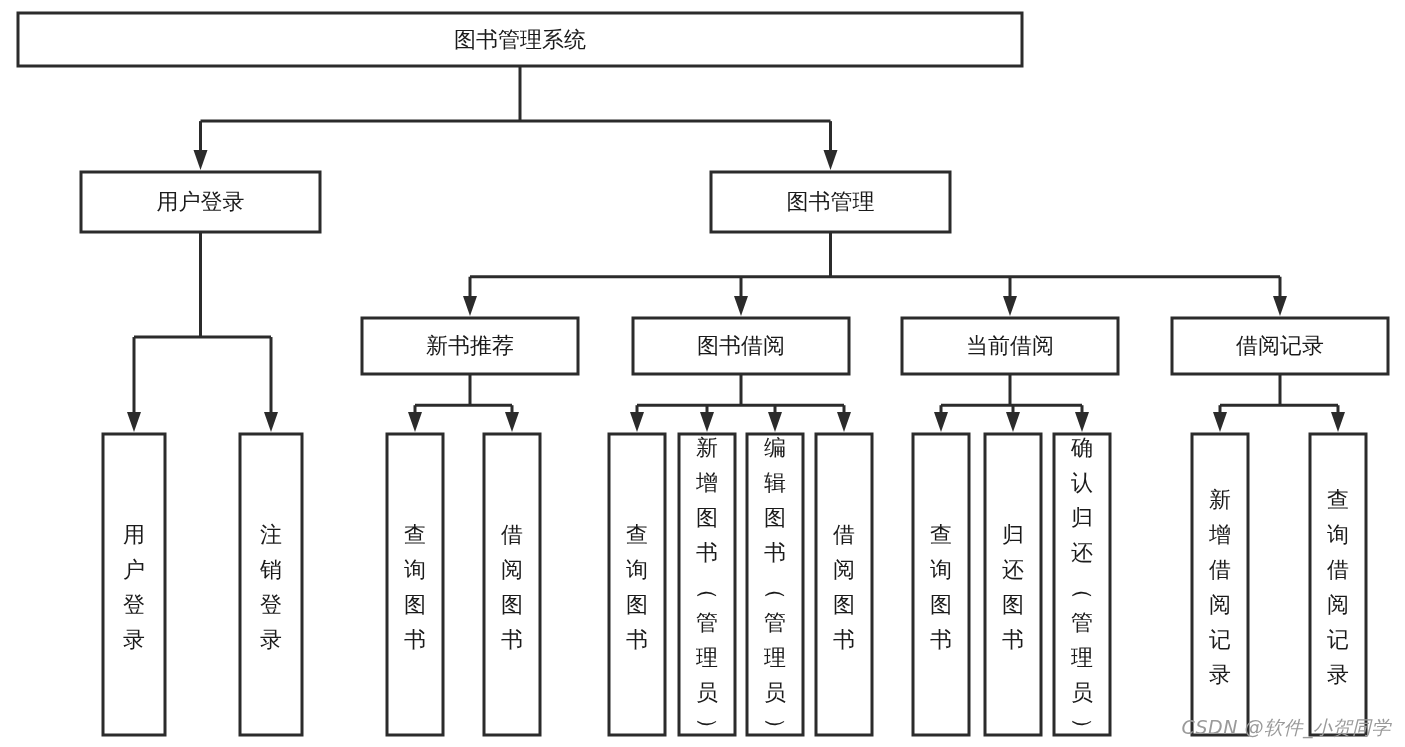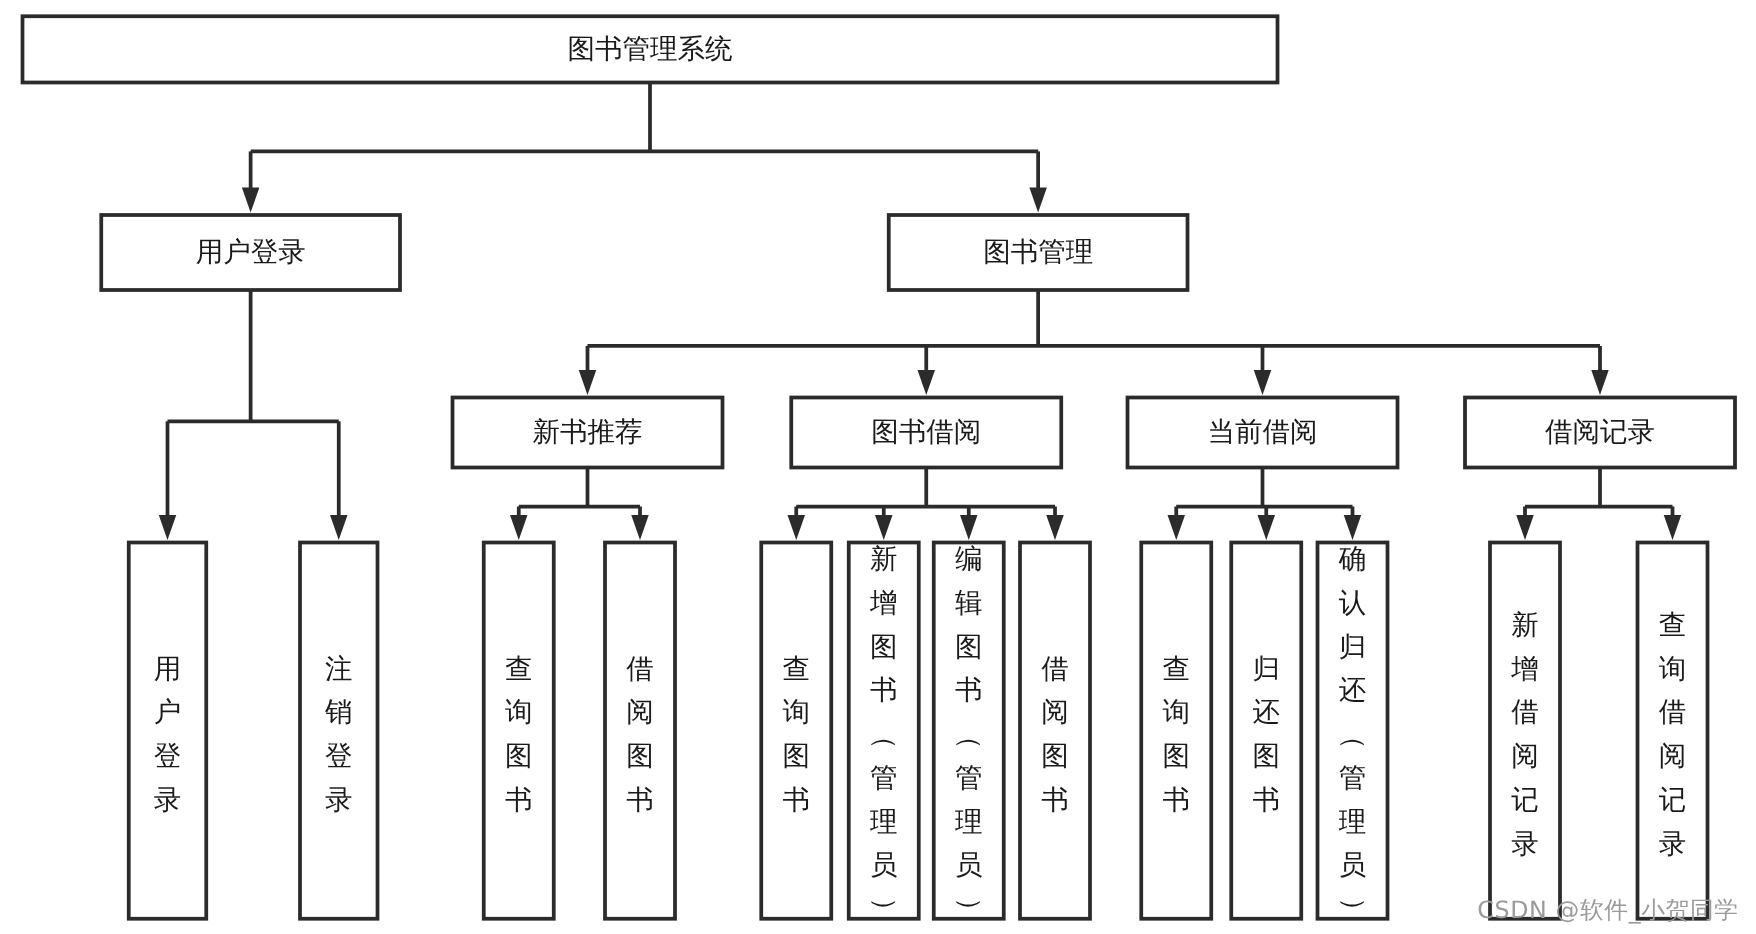--- a/index.html
+++ b/index.html
@@ -56,20 +56,21 @@
   .watermark {
     position: absolute;
     right: 14px;
     bottom: 6px;
     font-family: "DejaVu Sans", "Liberation Sans", sans-serif;
     font-size: 19px;
     color: #9a9a9a;
     white-space: nowrap;
     pointer-events: none;
     letter-spacing: 0.5px;
+    font-style: italic;
   }
 </style>
 </head>
 <body>
 
 <div id="diagram-root">
   <svg class="flow" viewBox="0 0 1405 747">
     <g id="connector-layer">
         <g>
           <line x1="520" y1="66" x2="520" y2="121.12" class="connector"></line>

